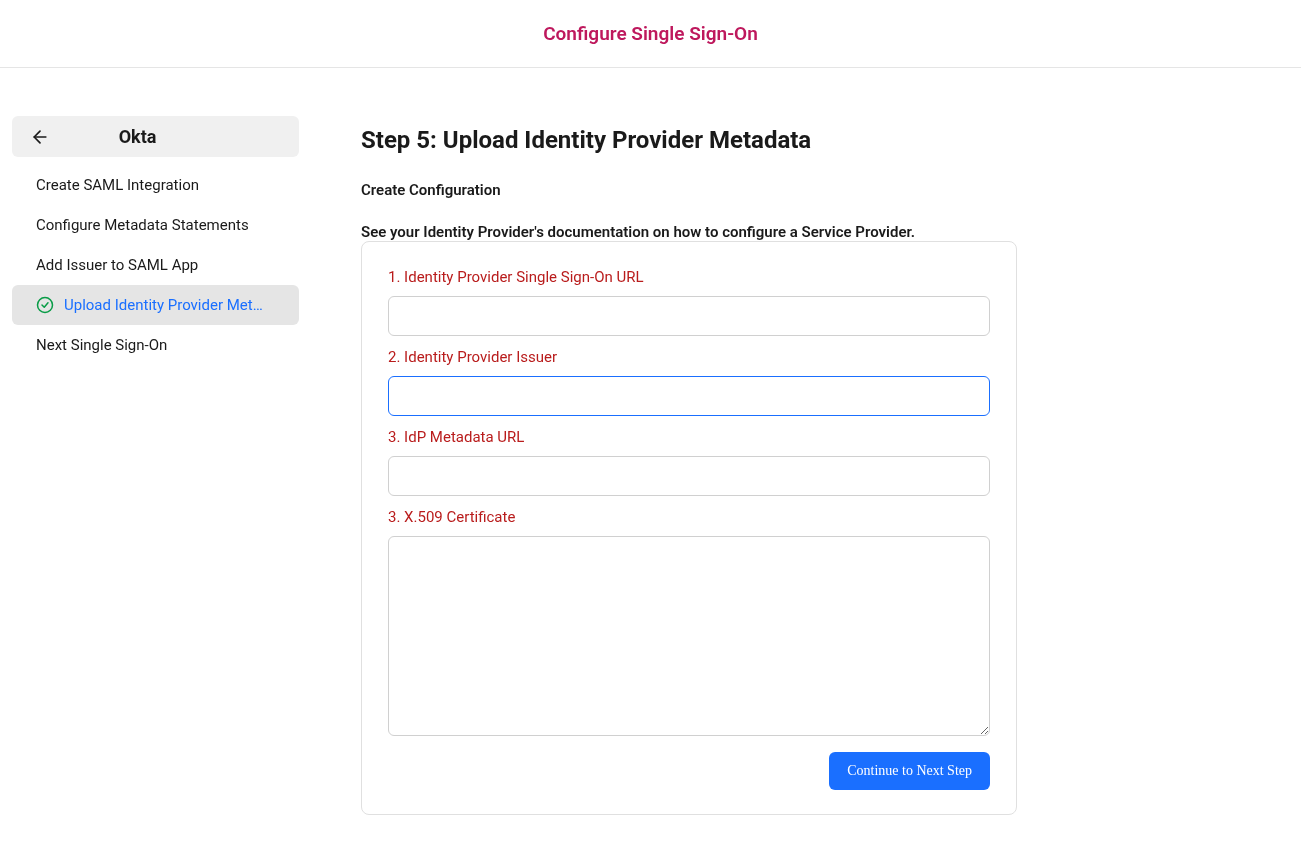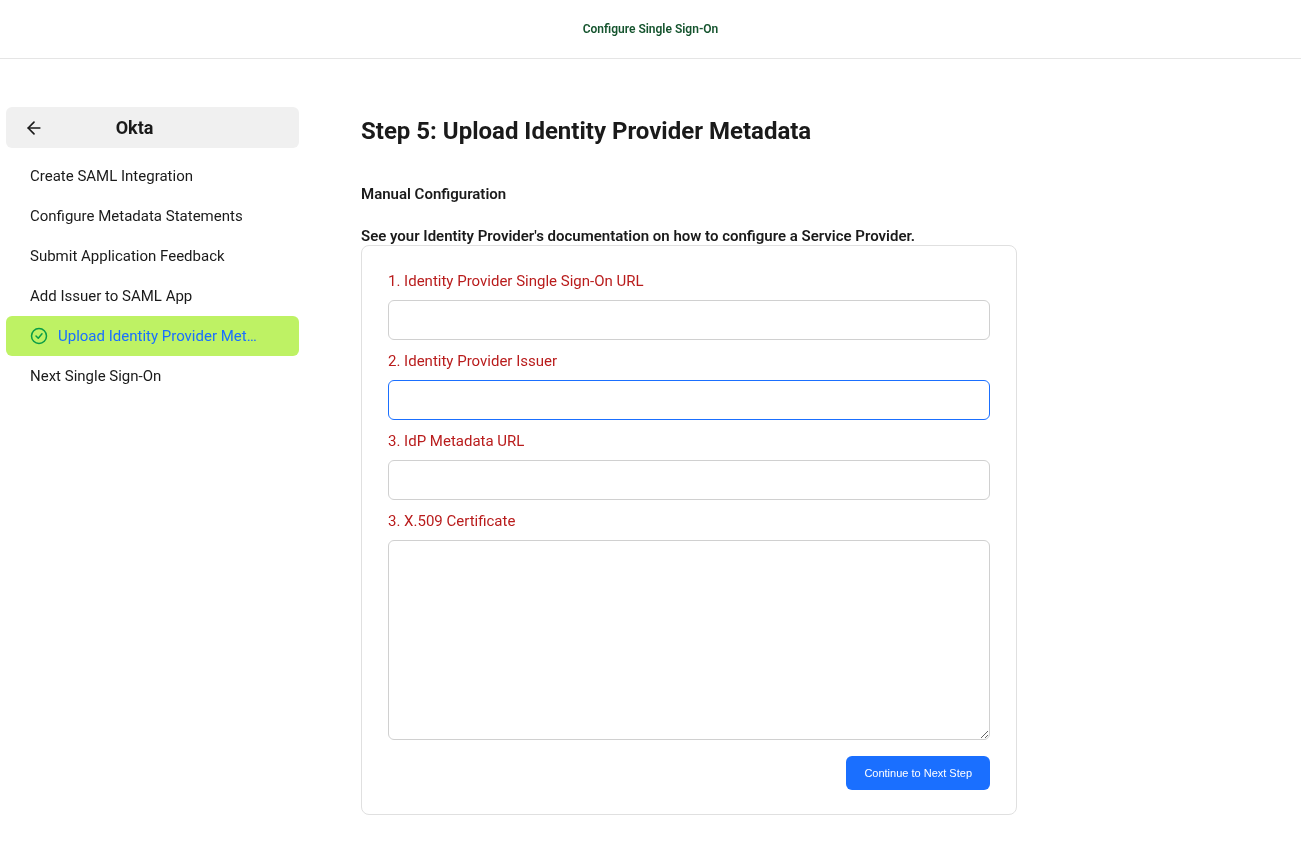--- a/index.html
+++ b/index.html
@@ -14,31 +14,31 @@
       width: 1301px;
       height: 843px;
       overflow: hidden;
     }
     .header {
       text-align: center;
       padding: 22px 0;
       border-bottom: 1px solid #e5e5e5;
     }
     .header h1 {
-      font-size: 12px;
+      font-size: 19px;
       font-weight: 600;
-      color: #14532d;
+      color: #be185d;
     }
     .content {
       display: flex;
       height: calc(100% - 70px);
     }
     .sidebar {
       width: 305px;
-      padding: 48px 6px 0 6px;
+      padding: 48px 6px 0 12px;
     }
     .sidebar-header {
       display: flex;
       align-items: center;
       background: #f0f0f0;
       border-radius: 6px;
       padding: 10px 12px;
       margin-bottom: 8px;
       position: relative;
     }
@@ -65,21 +65,21 @@
     .sidebar-item {
       padding: 11px 12px 11px 24px;
       font-size: 15px;
       color: #1a1a1a;
       cursor: pointer;
       border-radius: 6px;
       display: flex;
       gap: 10px;
     }
     .sidebar-item.active {
-      background: #bef264;
+      background: #e5e5e5;
       color: #1a6fff;
       padding-left: 24px;
     }
     .sidebar-item.active .sidebar-item-label {
       color: #1a6fff;
       white-space: nowrap;
       overflow: hidden;
       text-overflow: ellipsis;
       max-width: 210px;
     }
@@ -92,21 +92,21 @@
       justify-content: center;
     }
     .main {
       flex: 1;
       padding: 58px 48px 0 56px;
       max-width: 760px;
     }
     .page-title {
       font-size: 24px;
       font-weight: 700;
-      margin-bottom: 40px;
+      margin-bottom: 27px;
       color: #1a1a1a;
     }
     .subtitle {
       font-size: 15px;
       font-weight: 600;
       margin-bottom: 24px;
     }
     .description {
       font-size: 15px;
       font-weight: 600;
@@ -154,23 +154,23 @@
       display: flex;
       justify-content: flex-end;
       margin-top: 10px;
     }
     .continue-button {
       background: #1a6fff;
       color: #ffffff;
       border: none;
       border-radius: 6px;
       padding: 11px 18px;
-      font-size: 11px;
+      font-size: 14px;
       font-weight: 500;
-      font-family: Liberation Sans, sans-serif;
+      font-family: Liberation Serif, serif;
       cursor: pointer;
     }
   </style>
 </head>
 <body>
 
 <div class="header">
   <h1>Configure Single Sign-On</h1>
 </div>
 
@@ -186,43 +186,40 @@
       <span class="sidebar-title">Okta</span>
     </div>
     <ul class="sidebar-list">
       <li class="sidebar-item">
         <span class="sidebar-item-label">Create SAML Integration</span>
       </li>
       <li class="sidebar-item">
         <span class="sidebar-item-label">Configure Metadata Statements</span>
       </li>
       <li class="sidebar-item">
-        <span class="sidebar-item-label">Submit Application Feedback</span>
-      </li>
-      <li class="sidebar-item">
         <span class="sidebar-item-label">Add Issuer to SAML App</span>
       </li>
       <li class="sidebar-item active">
         <span class="check-icon">
           <svg width="18" height="18" viewBox="0 0 24 24" fill="none" stroke="#089c46" stroke-width="2" stroke-linecap="round" stroke-linejoin="round">
             <circle cx="12" cy="12" r="10"></circle>
             <polyline points="8 12 11 15 16 9"></polyline>
           </svg>
         </span>
         <span class="sidebar-item-label">Upload Identity Provider Met…</span>
       </li>
       <li class="sidebar-item">
         <span class="sidebar-item-label">Next Single Sign-On</span>
       </li>
     </ul>
   </aside>
 
   <main class="main">
     <h2 class="page-title">Step 5: Upload Identity Provider Metadata</h2>
-    <div class="subtitle">Manual Configuration</div>
+    <div class="subtitle">Create Configuration</div>
     <div class="description">See your Identity Provider's documentation on how to configure a Service Provider.</div>
 
     <div class="form-card">
       <div class="form-group">
         <label class="form-label">1. Identity Provider Single Sign-On URL</label>
         <input type="text" class="form-input" value="" style="">
       </div>
       <div class="form-group">
         <label class="form-label">2. Identity Provider Issuer</label>
         <input type="text" class="form-input focused" value="" style="">

